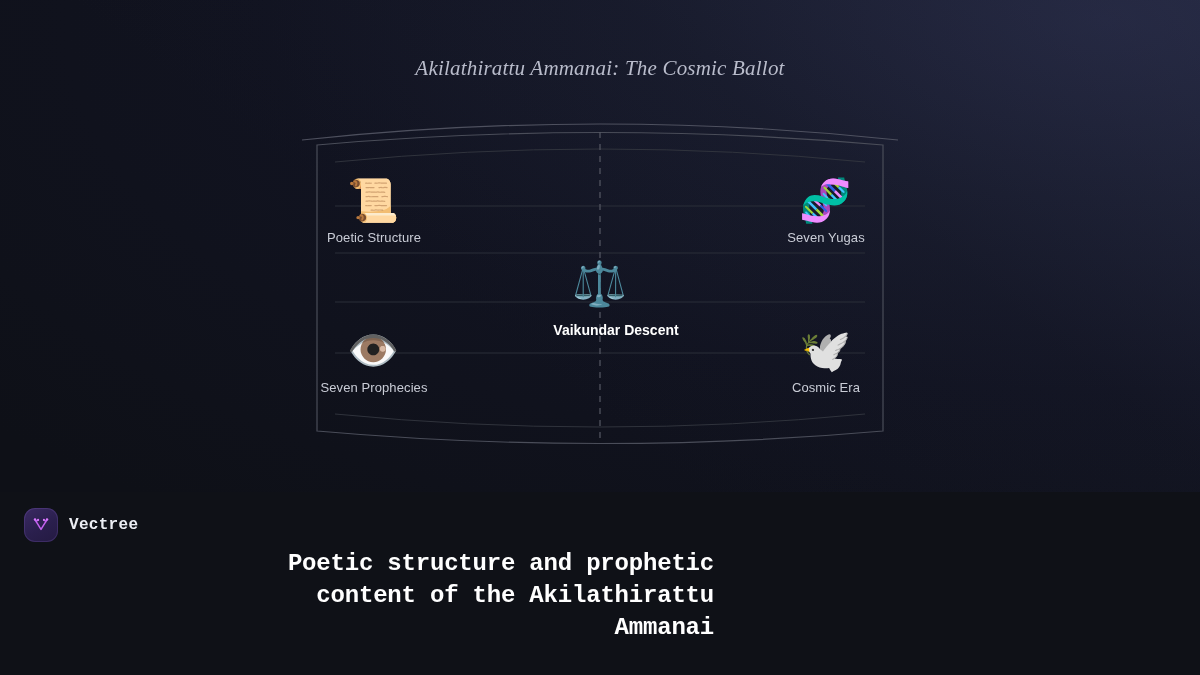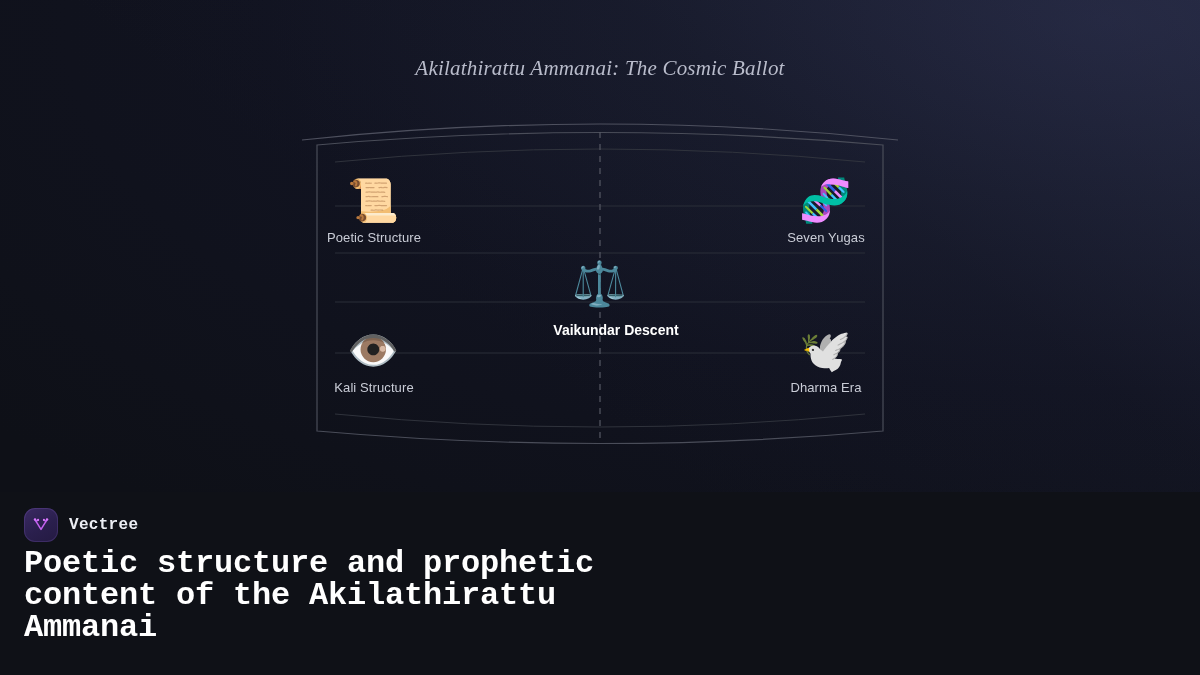--- a/index.html
+++ b/index.html
@@ -105,20 +105,21 @@
     white-space:nowrap;
     margin-left:32px;
   }
 
   
   #caption {
     position:absolute;
     left:0; top:492px;
     width:1200px; height:183px;
     background:#0f1117;
+    text-align:right;
   }
 
   #brand {
     position:absolute;
     left:24px; top:16px;
     display:flex; align-items:center; gap:11px;
   }
   #brand-logo {
     width:34px; height:34px;
     border-radius:11px;
@@ -132,21 +133,21 @@
     font-weight:bold;
     color:#eceef4;
     letter-spacing:.3px;
   }
 
   #headline {
     position:absolute;
     left:24px; top:56px;
     width:690px;
     font-family:"Liberation Mono", monospace;
-    font-size:32px;
+    font-size:24px;
     font-weight:bold;
     line-height:32px;
     color:#ffffff;
     letter-spacing:-.2px;
     white-space:pre-line;
   }
 
   #url {
     position:absolute;
     right:24px; bottom:21px;
@@ -190,26 +191,26 @@
       <span class="cap">Poetic Structure</span>
     </div>
 
     <div class="node" id="node-yugas">
       <span class="glyph">🧬</span>
       <span class="cap">Seven Yugas</span>
     </div>
 
     <div class="node" id="node-kali">
       <span class="glyph">👁️</span>
-      <span class="cap">Kali Structure</span>
+      <span class="cap">Seven Prophecies</span>
     </div>
 
     <div class="node" id="node-dharma">
       <span class="glyph">🕊️</span>
-      <span class="cap">Dharma Era</span>
+      <span class="cap">Cosmic Era</span>
     </div>
 
     <div id="node-center">
       <span class="glyph">⚖️</span>
       <span class="cap">Vaikundar Descent</span>
     </div>
 
   </div>
 
   <div id="caption">

